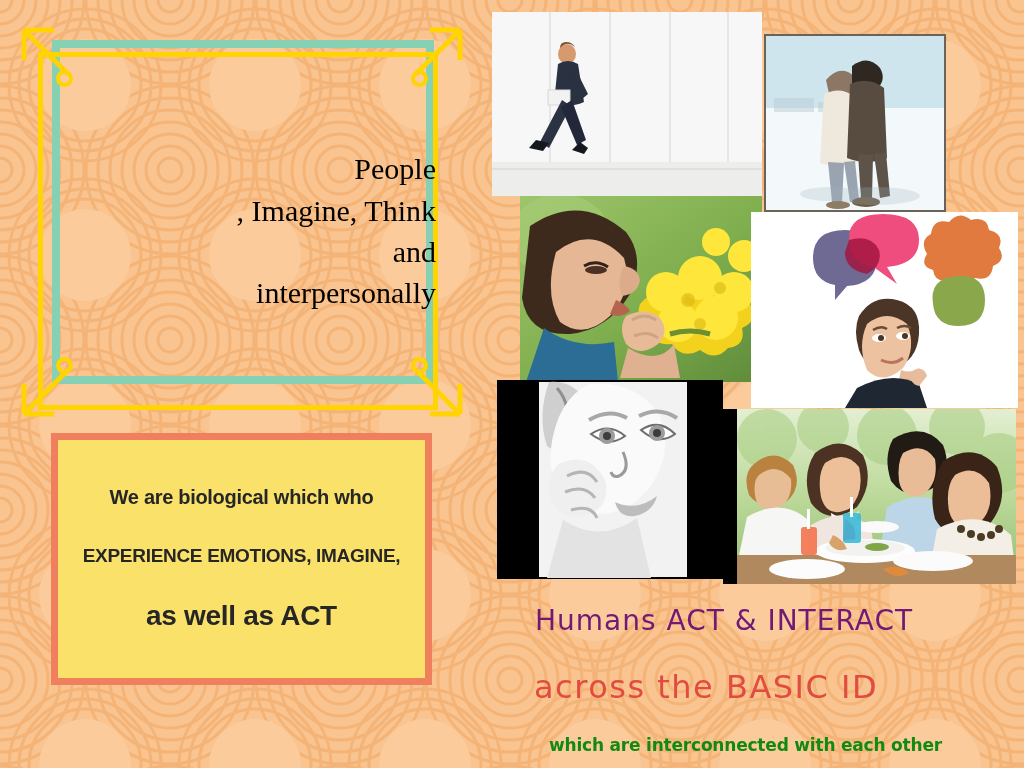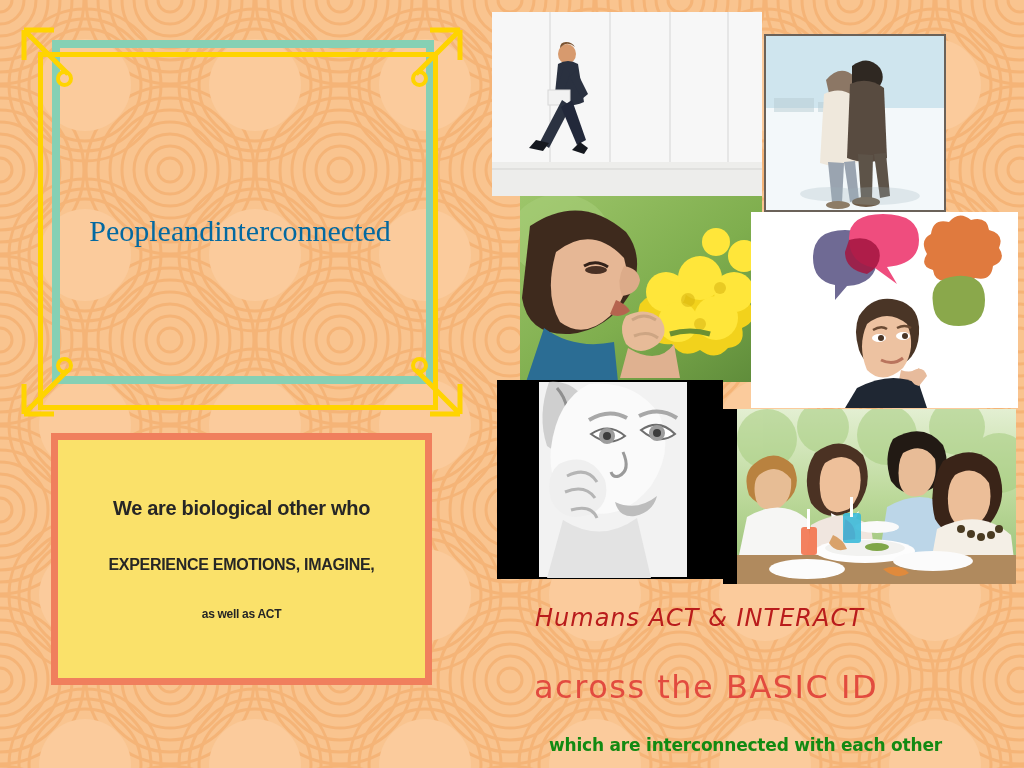--- a/index.html
+++ b/index.html
@@ -31,55 +31,55 @@
   .c-bl{left:0px;bottom:2px;}
   .c-br{right:8px;bottom:2px;}
   .dot{position:absolute;width:17px;height:17px;border:4px solid #ffd400;border-radius:50%;box-sizing:border-box;background:transparent;}
   .d-tl{left:44px;top:52px;}
   .d-tr{right:52px;top:52px;}
   .d-bl{left:44px;bottom:54px;}
   .d-br{right:52px;bottom:54px;}
 
   .headline{
     position:absolute;left:32px;top:58px;width:392px;height:310px;
-    display:flex;flex-direction:row;align-items:center;justify-content:center;
+    display:flex;flex-direction:column;align-items:flex-end;justify-content:center;
     font-family:"Liberation Serif",serif;
-    color:#0369a1;font-size:30px;line-height:1.38;text-align:center;
+    color:#000000;font-size:30px;line-height:1.38;text-align:center;
     letter-spacing:0px;
   }
   .headline span{display:block;white-space:nowrap;}
 
   
   .stat-box{
     position:absolute;left:51px;top:433px;width:381px;height:252px;
     background:#fae16a;border:7px solid #f07f5d;box-sizing:border-box;z-index:3;
     display:flex;flex-direction:column;align-items:center;justify-content:center;
     padding:6px 14px;
   }
   .stat-line{
     font-family:"Liberation Sans",sans-serif;
     font-weight:bold;color:#262626;text-align:center;
     letter-spacing:-0.3px;
   }
   .stat-1{font-size:20px;margin-bottom:34px;}
-  .stat-2{font-size:16px;line-height:1.35;margin-bottom:32px;}
-  .stat-3{font-size:12px;}
+  .stat-2{font-size:19px;line-height:1.35;margin-bottom:32px;}
+  .stat-3{font-size:28px;}
 
   
   .photo{position:absolute;overflow:hidden;z-index:4;background:#fff;}
   .ph-walk{left:492px;top:12px;width:270px;height:184px;z-index:4;}
   .ph-couple{left:764px;top:34px;width:182px;height:178px;z-index:6;border:2px solid #6b6259;box-sizing:border-box;}
   .ph-smell{left:520px;top:196px;width:242px;height:186px;z-index:5;}
   .ph-think{left:751px;top:212px;width:267px;height:196px;z-index:7;background:#fff;}
   .ph-bw{left:497px;top:380px;width:226px;height:199px;z-index:6;background:#000;}
   .ph-group{left:723px;top:409px;width:293px;height:175px;z-index:8;border-left:14px solid #000;box-sizing:border-box;}
 
   
   .cap{position:absolute;z-index:5;white-space:nowrap;font-family:"DejaVu Sans",sans-serif;}
-  .cap-1{left:535px;top:604px;font-size:24px;color:#b91c1c;letter-spacing:1px;font-style:italic;}
+  .cap-1{left:535px;top:604px;font-size:28px;color:#701a75;letter-spacing:1px;}
   .cap-2{left:534px;top:668px;font-size:32px;color:#e24b3f;letter-spacing:1.5px;}
   .cap-3{left:549px;top:735px;font-size:17px;font-weight:bold;color:#128a12;letter-spacing:-0.2px;}
 </style>
 </head>
 <body>
 
 <div id="stage">
 
   <svg id="bg" width="1024" height="768" viewBox="0 0 1024 768" preserveAspectRatio="none">
     <defs>
@@ -151,27 +151,28 @@
       </svg>
     </div>
 
     <div class="dot d-tl"></div>
     <div class="dot d-tr"></div>
     <div class="dot d-bl"></div>
     <div class="dot d-br"></div>
 
     <div class="headline">
       <span>People</span>
+      <span>, Imagine, Think</span>
       <span>and</span>
-      <span>interconnected</span>
+      <span>interpersonally</span>
     </div>
   </div>
 
   <div class="stat-box">
-    <div class="stat-line stat-1">We are biological other who</div>
+    <div class="stat-line stat-1">We are biological which who</div>
     <div class="stat-line stat-2">
       <div>EXPERIENCE EMOTIONS, IMAGINE,</div>
     </div>
     <div class="stat-line stat-3">as well as ACT</div>
   </div>
 
   <div class="photo ph-walk">
     <svg width="270" height="184" viewBox="0 0 270 184">
       <rect width="270" height="184" fill="#fbfbfb"></rect>
       <rect x="0" y="0" width="270" height="150" fill="#f7f7f7"></rect>

